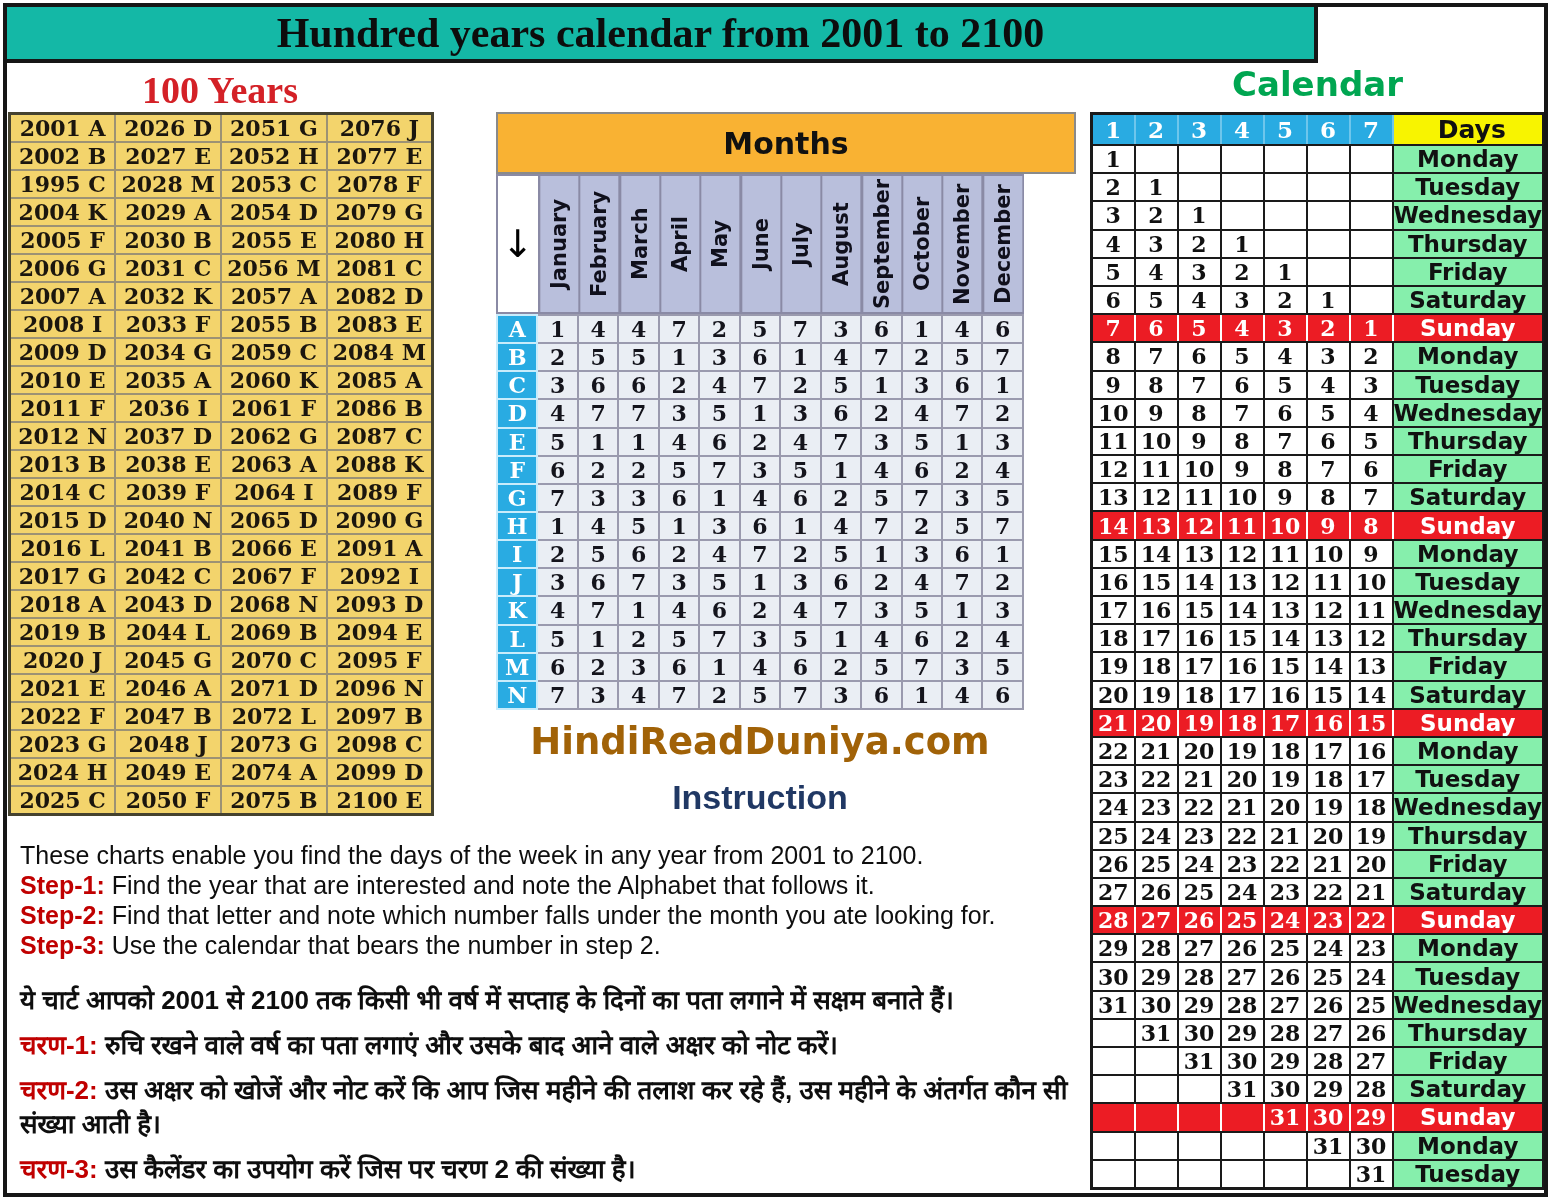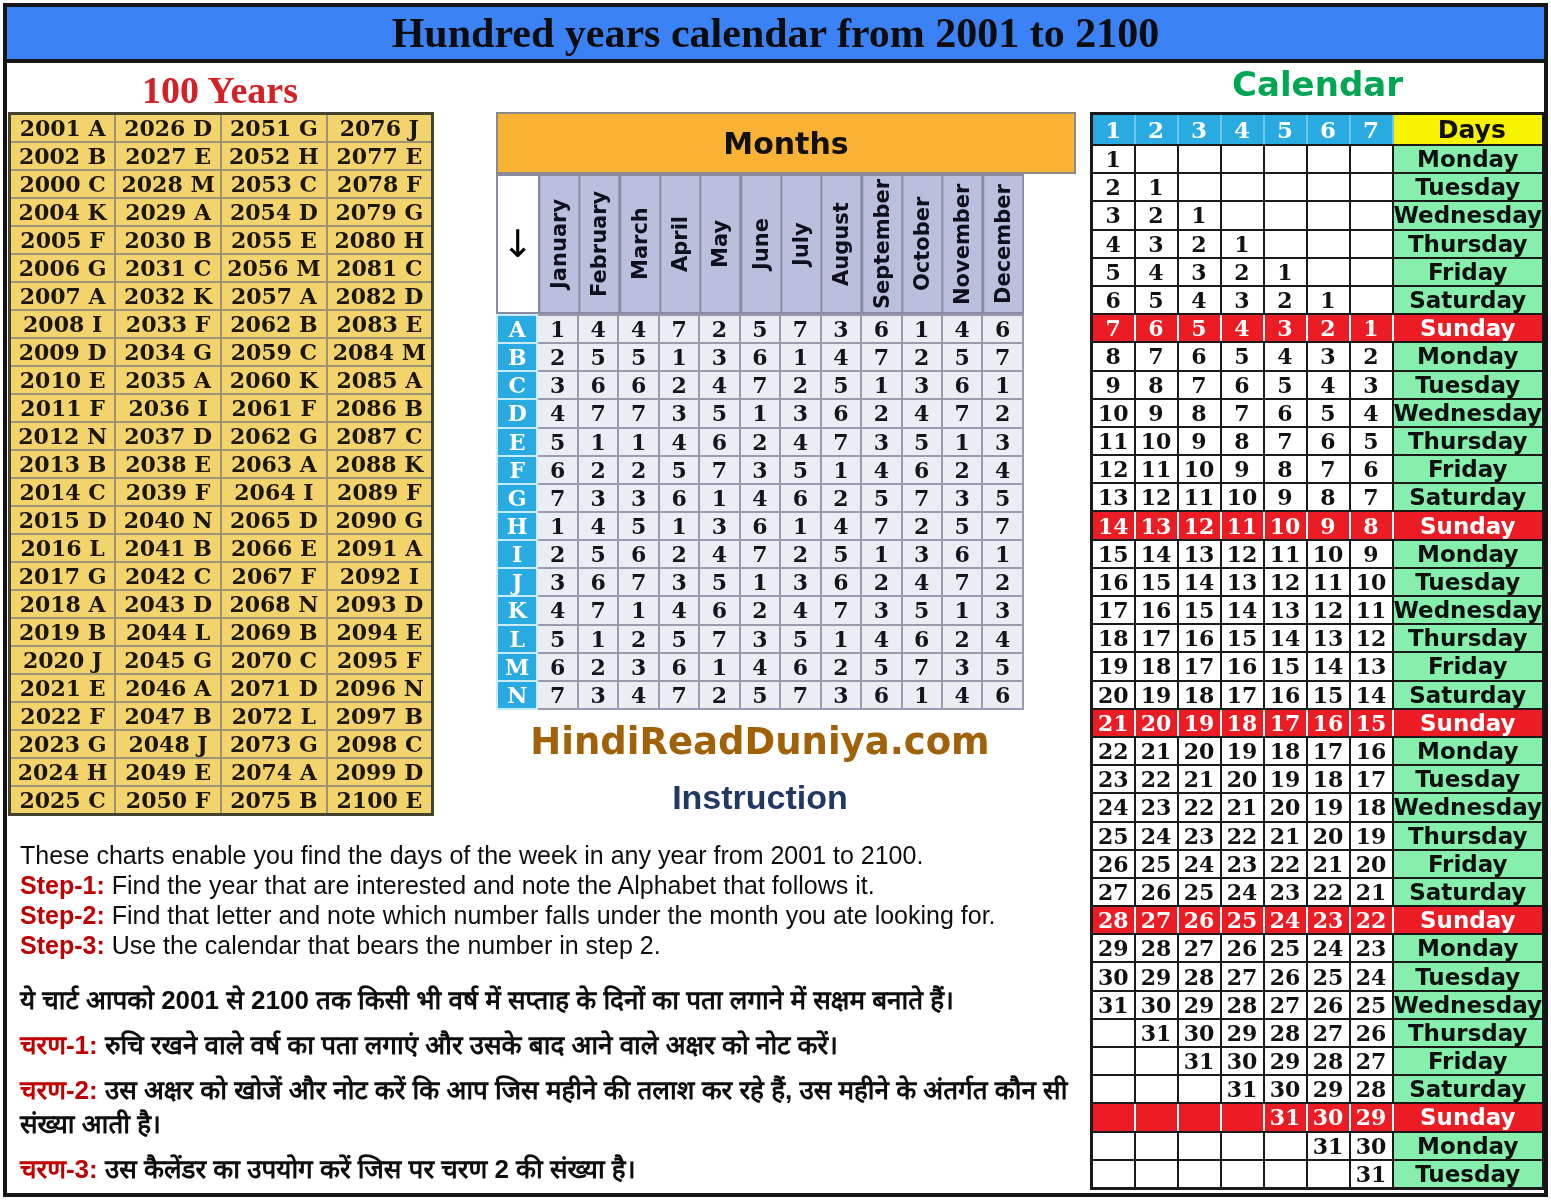--- a/index.html
+++ b/index.html
@@ -2,22 +2,22 @@
 <html><head>
 <meta charset="utf-8">
 <style>
   html,body{margin:0;padding:0;}
   body{
     position:relative;width:1551px;height:1200px;background:#ffffff;
     font-family:"Liberation Sans",sans-serif;overflow:hidden;
   }
   .frame{position:absolute;left:3px;top:3px;width:1545px;height:1194px;
     border:4px solid #161616;box-sizing:border-box;pointer-events:none;z-index:60;}
-  .title-bar{position:absolute;left:3px;top:3px;width:1545px;height:60px;
-    background:#3b82f6;border:4px solid #161616;box-sizing:border-box;
+  .title-bar{position:absolute;left:3px;top:3px;width:1315px;height:60px;
+    background:#14b8a6;border:4px solid #161616;box-sizing:border-box;
     display:flex;align-items:center;justify-content:center;
     font-family:"Liberation Serif",serif;font-weight:bold;font-size:42px;color:#0d0d0d;z-index:10;}
 
   
   .years-heading{position:absolute;left:30px;top:68px;width:380px;text-align:center;
     font-family:"Liberation Serif",serif;font-weight:bold;font-size:38px;color:#D42127;}
   .calendar-heading{position:absolute;left:1090px;top:64px;width:455px;text-align:center;
     font-family:"DejaVu Sans",sans-serif;font-weight:bold;font-size:34px;color:#00A651;}
 
   
@@ -89,21 +89,21 @@
         <td>2051 G</td>
         <td>2076 J</td>
       </tr>
       <tr>
         <td>2002 B</td>
         <td>2027 E</td>
         <td>2052 H</td>
         <td>2077 E</td>
       </tr>
       <tr>
-        <td>2000 C</td>
+        <td>1995 C</td>
         <td>2028 M</td>
         <td>2053 C</td>
         <td>2078 F</td>
       </tr>
       <tr>
         <td>2004 K</td>
         <td>2029 A</td>
         <td>2054 D</td>
         <td>2079 G</td>
       </tr>
@@ -121,21 +121,21 @@
       </tr>
       <tr>
         <td>2007 A</td>
         <td>2032 K</td>
         <td>2057 A</td>
         <td>2082 D</td>
       </tr>
       <tr>
         <td>2008 I</td>
         <td>2033 F</td>
-        <td>2062 B</td>
+        <td>2055 B</td>
         <td>2083 E</td>
       </tr>
       <tr>
         <td>2009 D</td>
         <td>2034 G</td>
         <td>2059 C</td>
         <td>2084 M</td>
       </tr>
       <tr>
         <td>2010 E</td>

